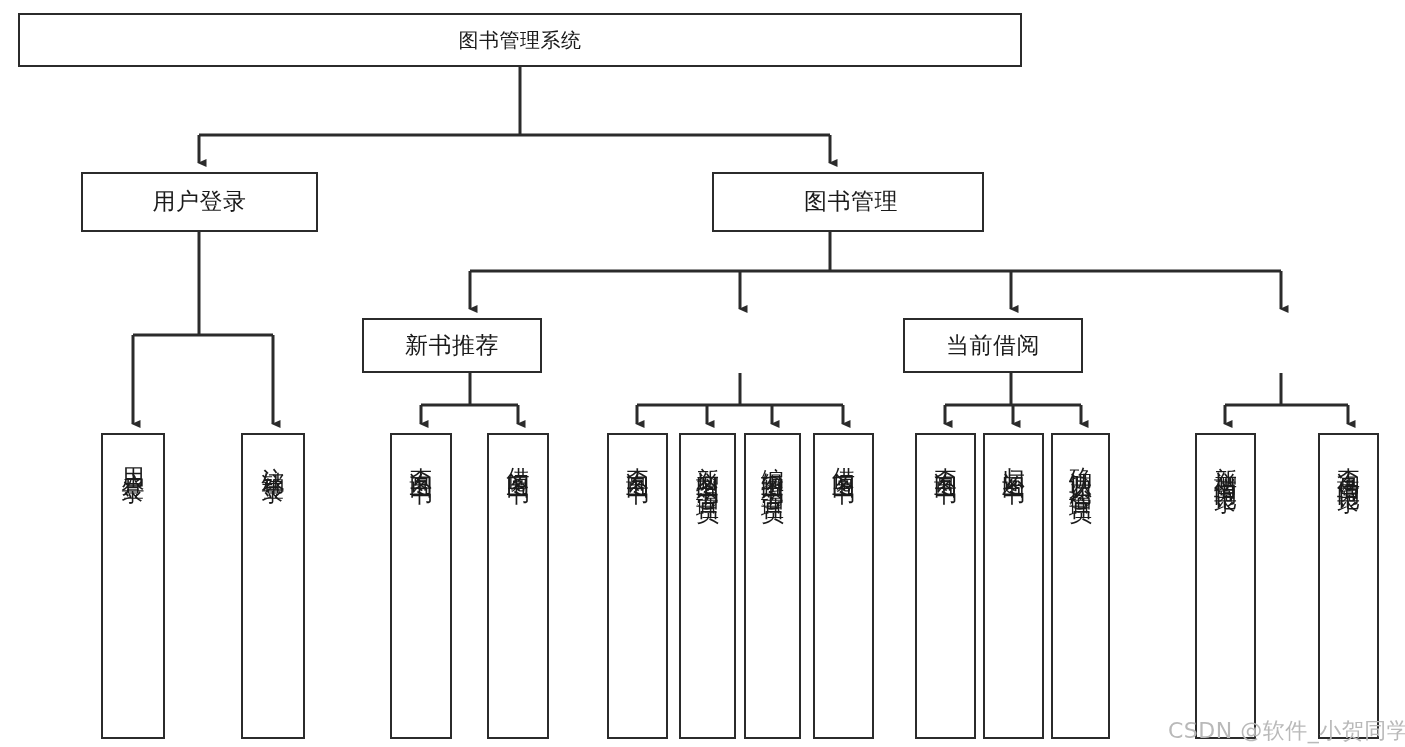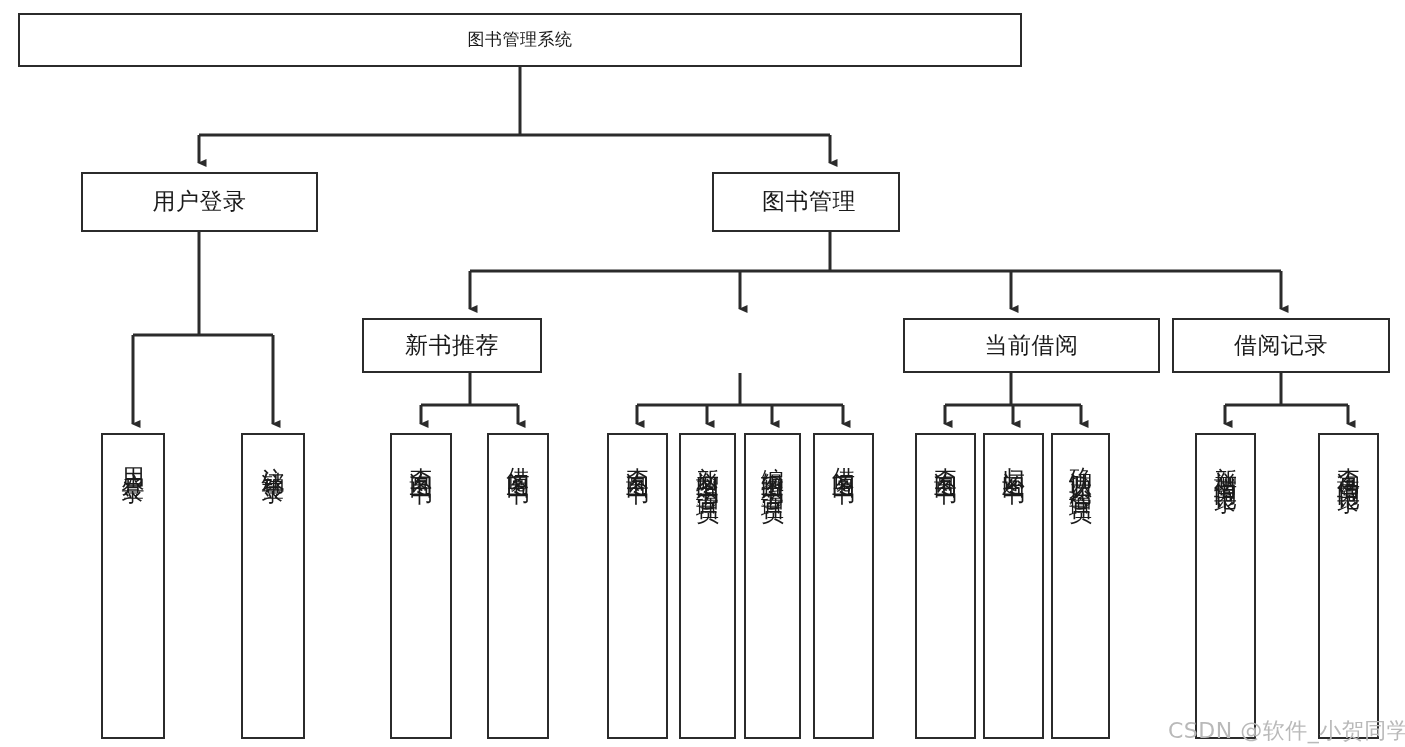--- a/index.html
+++ b/index.html
@@ -40,21 +40,21 @@
     text-align: center;
     line-height: 1.12;
     letter-spacing: 0.5px;
   }
   
   .node.horiz .label {
     writing-mode: horizontal-tb;
     font-size: 23px;
   }
   .node.root .label {
-    font-size: 17px;
+    font-size: 20px;
   }
   
   .node.leaf {
     border-width: 2.5px;
     align-items: flex-start;
     justify-content: center;
     padding-top: 4px;
   }
   .node.leaf .label {
     writing-mode: vertical-rl;
@@ -131,32 +131,29 @@
     </g>
   </svg>
 
   <div class="node horiz root" style="left:18px; top:13px; width:1004px; height:54px;">
     <span class="label">图书管理系统</span>
   </div>
 
   <div class="node horiz" style="left:81px; top:172px; width:237px; height:60px;">
     <span class="label">用户登录</span>
   </div>
-  <div class="node horiz" style="left:712px; top:172px; width:188px; height:60px;padding-left:6px;">
+  <div class="node horiz" style="left:712px; top:172px; width:272px; height:60px;padding-left:6px;">
     <span class="label">图书管理</span>
   </div>
 
   <div class="node horiz" style="left:362px; top:318px; width:180px; height:55px;">
     <span class="label">新书推荐</span>
   </div>
-  <div class="node horiz" style="left:903px; top:318px; width:257px; height:55px;">
+  <div class="node horiz" style="left:903px; top:318px; width:180px; height:55px;">
     <span class="label">当前借阅</span>
-  </div>
-  <div class="node horiz" style="left:1172px; top:318px; width:218px; height:55px;">
-    <span class="label">借阅记录</span>
   </div>
 
   <div class="node leaf" style="left:101px; top:433px; width:64px; height:306px;">
     <span class="label">用户登录</span>
   </div>
   <div class="node leaf" style="left:241px; top:433px; width:64px; height:306px;">
     <span class="label">注销登录</span>
   </div>
 
   <div class="node leaf" style="left:390px; top:433px; width:62px; height:306px;">

